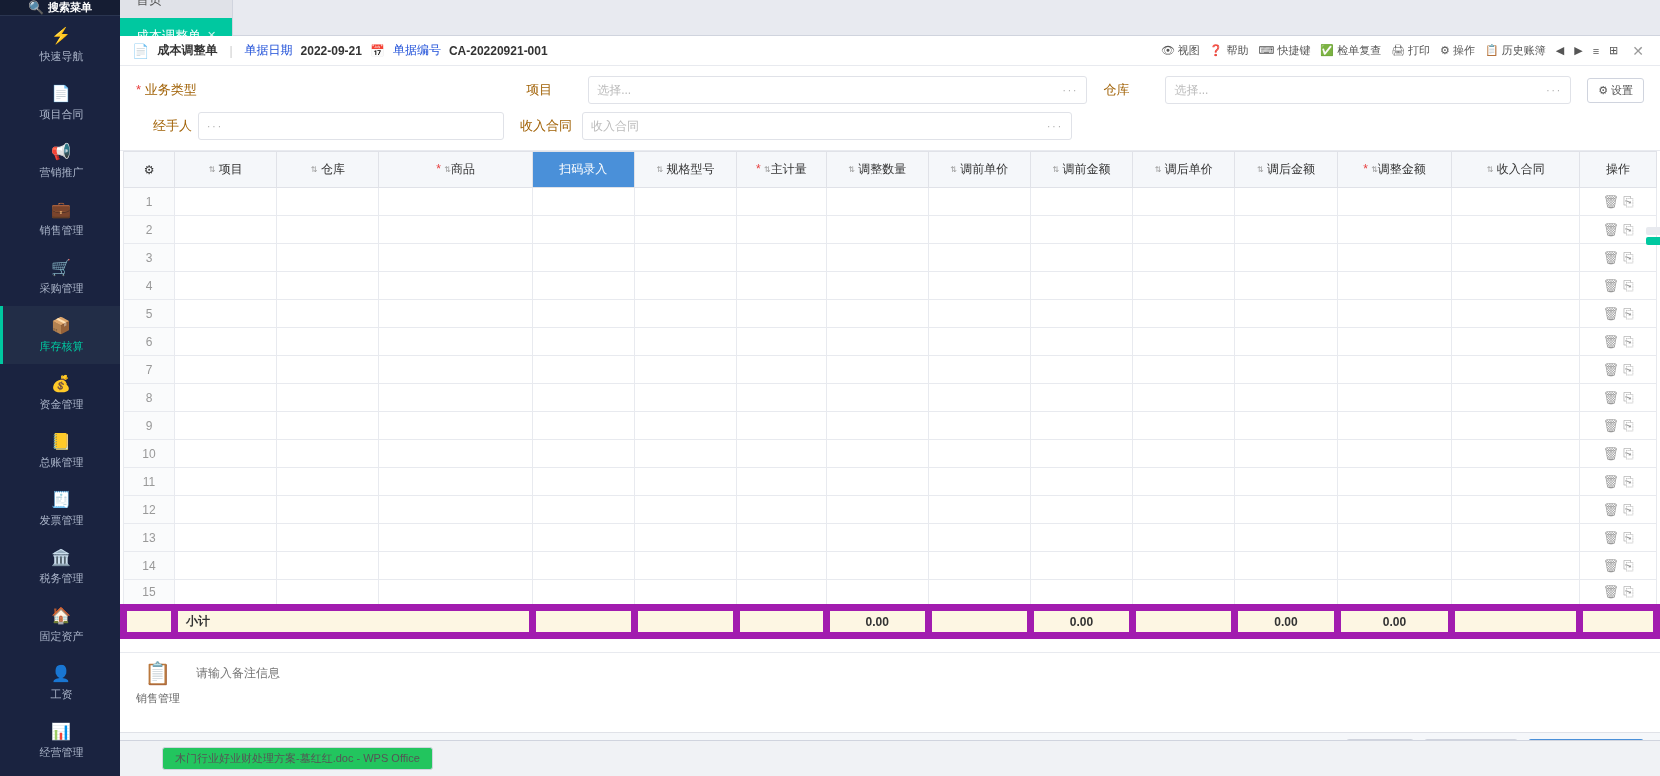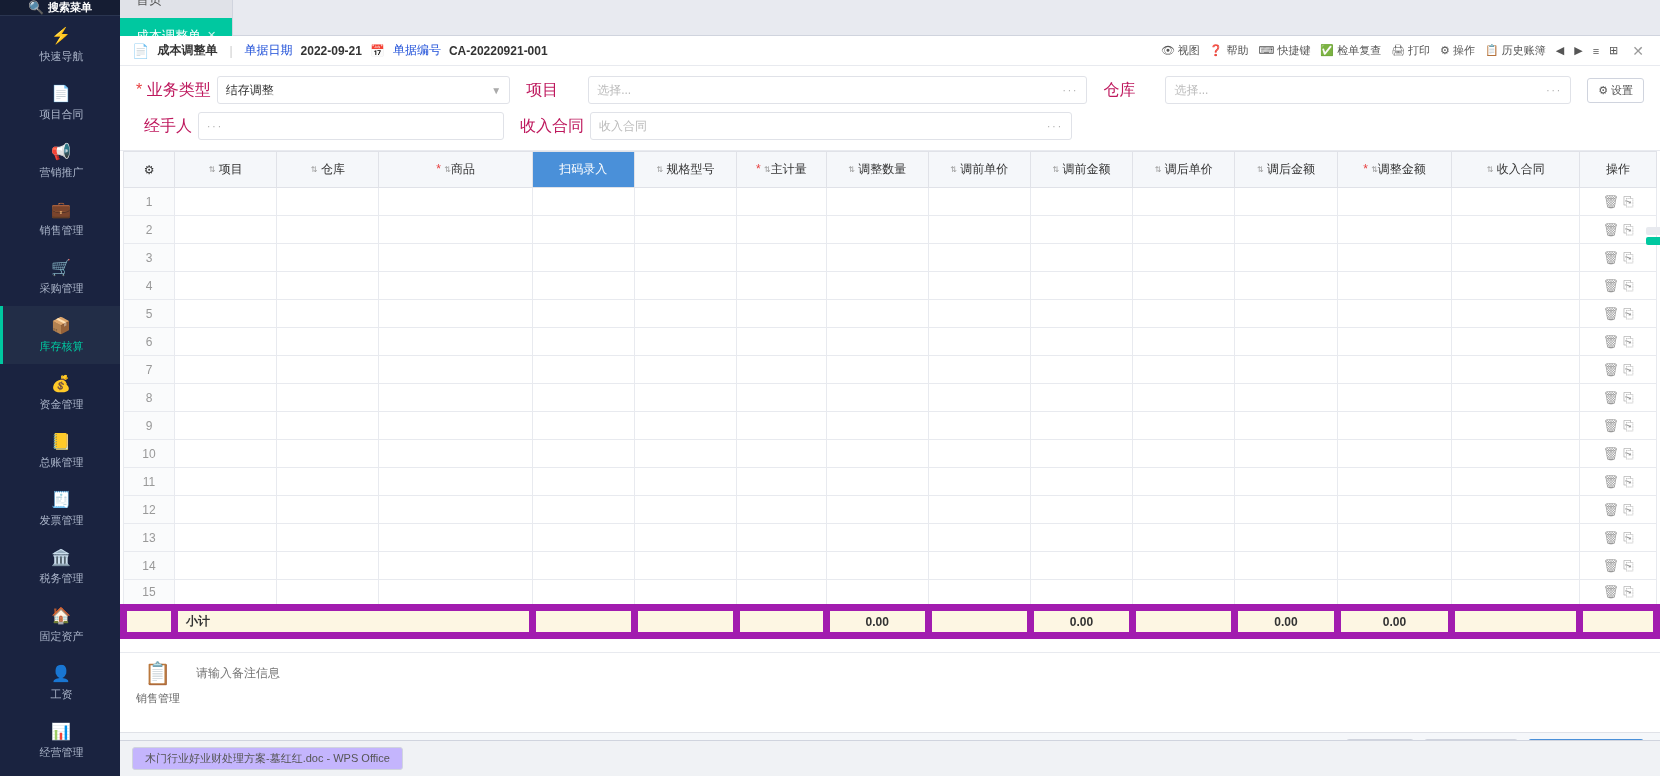--- a/index.html
+++ b/index.html
@@ -138,22 +138,22 @@
       align-items: center;
       gap: 16px;
     }
     .form-field {
       display: flex;
       align-items: center;
       gap: 6px;
       flex: 1;
     }
     .form-field label {
-      font-size: 16px;
-      color: #be185d;
+      font-size: 13px;
+      color: #a16207;
       white-space: nowrap;
       min-width: 56px;
     }
     .form-field label.required::before {
       content: '* ';
       color: #e84040;
     }
     .form-input {
       flex: 1;
       border: 1px solid #e0e2e8;
@@ -324,27 +324,28 @@
       height: 36px;
       background: #f0f2f5;
       border-top: 1px solid #d0d4de;
       display: flex;
       align-items: center;
       padding: 0 12px;
       gap: 8px;
       z-index: 100;
     }
     .taskbar-item {
-      background: #c4b5fd;
+      background: #22c55e;
       border: 1px solid #d0d4de;
       border-radius: 3px;
       padding: 3px 12px;
       font-size: 11px;
       color: #555;
       cursor: pointer;
+      margin-left: 30px;
     }
   </style>
 </head>
 <body>
 
 <div class="sidebar">
   <div class="sidebar-header">
     <span>🔍</span>
     <span style="font-size:11px;margin-left:4px;">搜索菜单</span>
   </div>
@@ -444,24 +445,20 @@
         <span class="toolbar-action-btn">≡</span>
         <span class="toolbar-action-btn">⊞</span>
         <span class="close-panel-btn">✕</span>
       </div>
     </div>
 
     <div class="form-area">
       <div class="form-row">
         <div class="form-field" style="flex:2;">
           <label class="required">业务类型</label>
-          <div class="form-input filled" style="min-width:160px;">
-            <span>结存调整</span>
-            <span class="arrow">▼</span>
-          </div>
         </div>
         <div class="form-field" style="flex:3;">
           <label>项目</label>
           <div class="form-input" style="min-width:200px;">
             <span class="placeholder">选择...</span>
             <span class="dots">···</span>
           </div>
         </div>
         <div class="form-field" style="flex:2.5;">
           <label>仓库</label>

